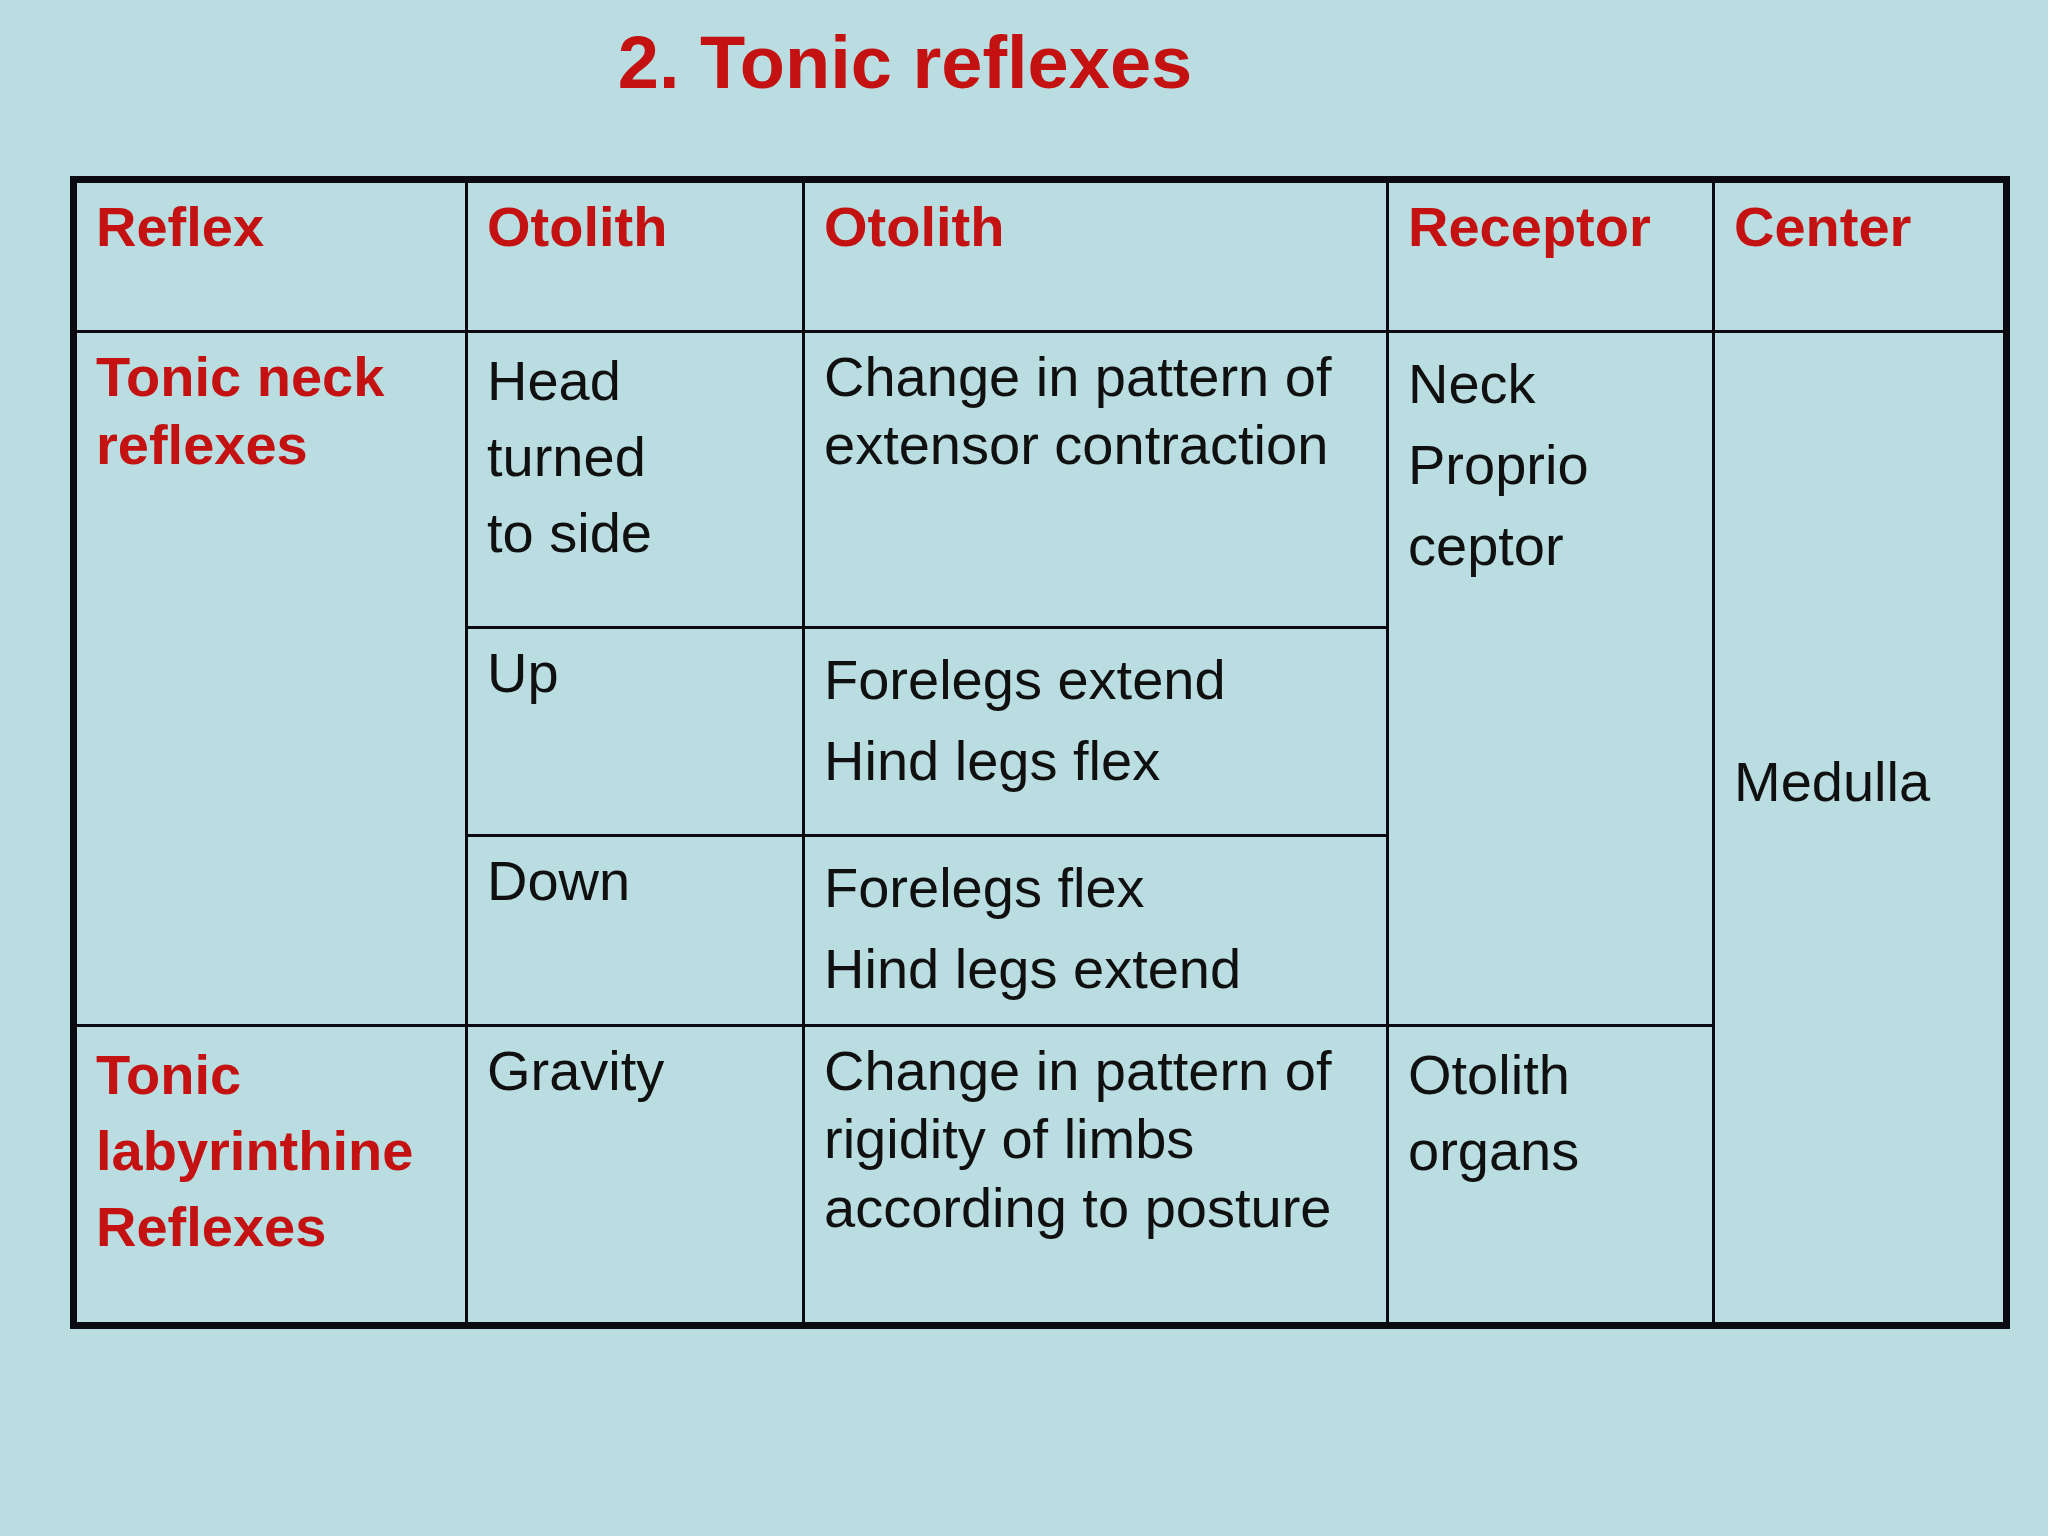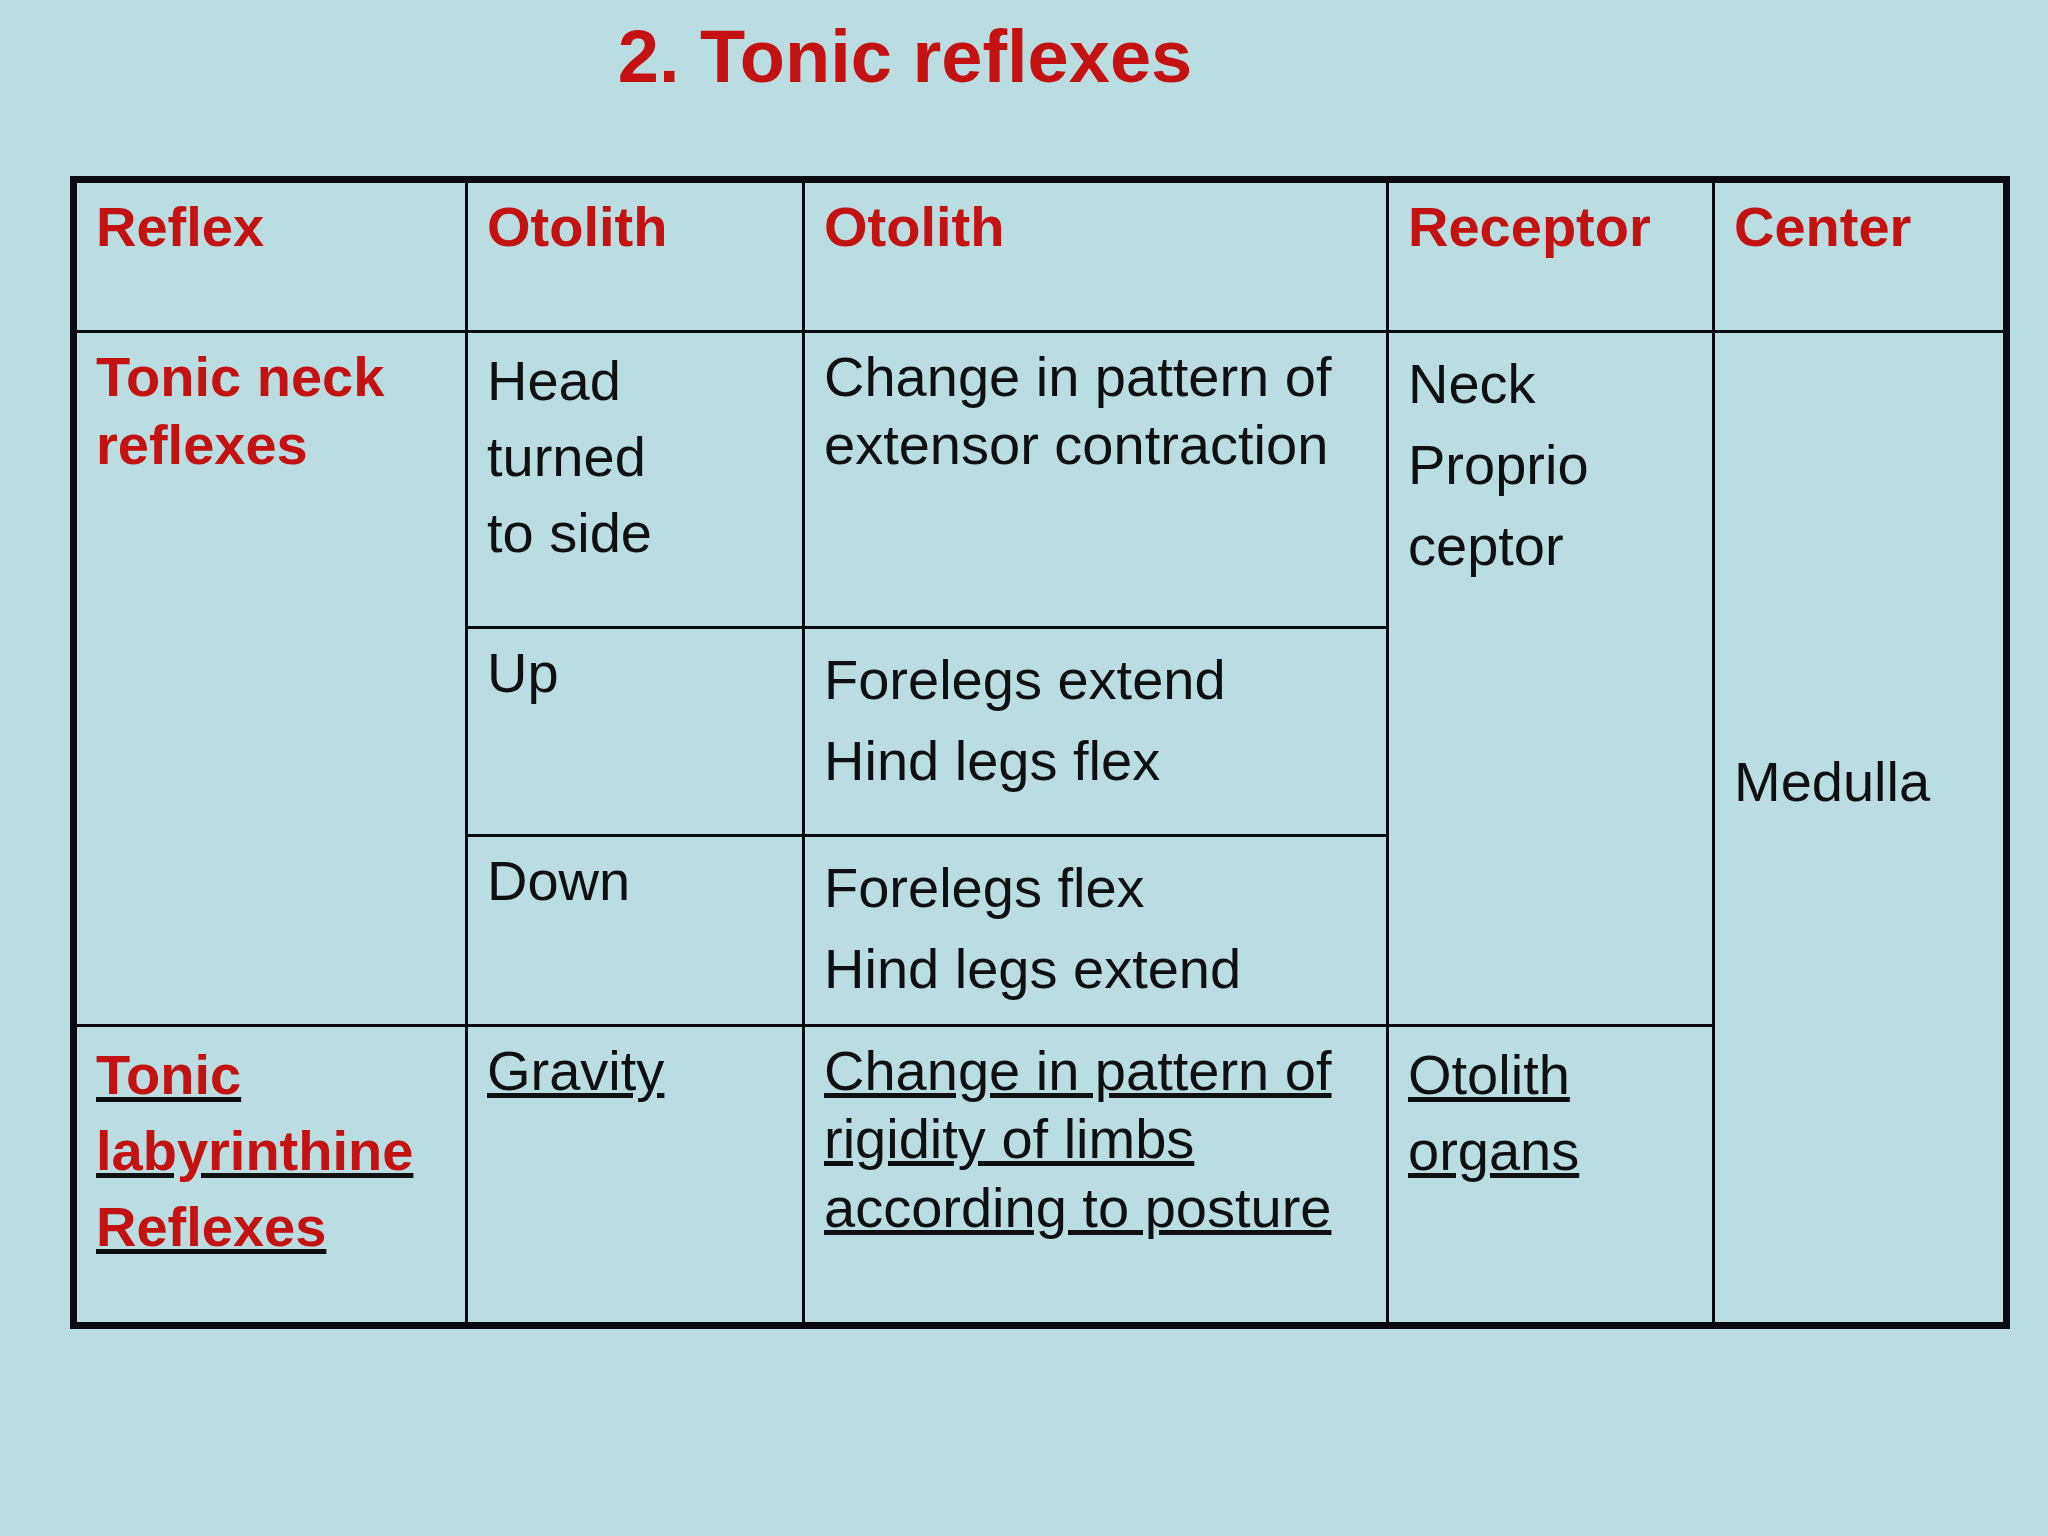--- a/index.html
+++ b/index.html
@@ -10,21 +10,21 @@
   }
   html,body{margin:0;padding:0;}
   body{
     width:2048px;height:1536px;
     background:var(--bg);
     font-family:"Liberation Sans", sans-serif;
     color:var(--ink);
   }
   .slide{position:relative;width:2048px;height:1536px;overflow:hidden;}
   .title{
-    position:absolute;top:14px;left:0;width:1810px;
+    position:absolute;top:20px;left:0;width:1810px;
     text-align:center;
     font-size:74px;font-weight:bold;color:var(--red);
     letter-spacing:0px;
   }
   table.reflex-table{
     position:absolute;left:70px;top:176px;
     border-collapse:collapse;table-layout:fixed;
     border:7px solid var(--line);
   }
   col.c-reflex{width:393px;}
@@ -48,21 +48,21 @@
   .lh-med{line-height:1.36;}
   .lh-loose{line-height:1.45;}
   td.center-cell{
     vertical-align:middle;
     padding-bottom:100px; 
   }
   tr.r-header{height:152px;}
   tr.r-neck-1{height:296px;}
   tr.r-neck-2{height:208px;}
   tr.r-neck-3{height:190px;}
-  tr.r-labyrinthine{height:300px;text-decoration:underline;}
+  tr.r-labyrinthine{height:300px;}
 </style>
 </head>
 <body>
 
 <div class="slide">
 
   <div class="title">2. Tonic reflexes</div>
 
   <table class="reflex-table">
     <colgroup>

